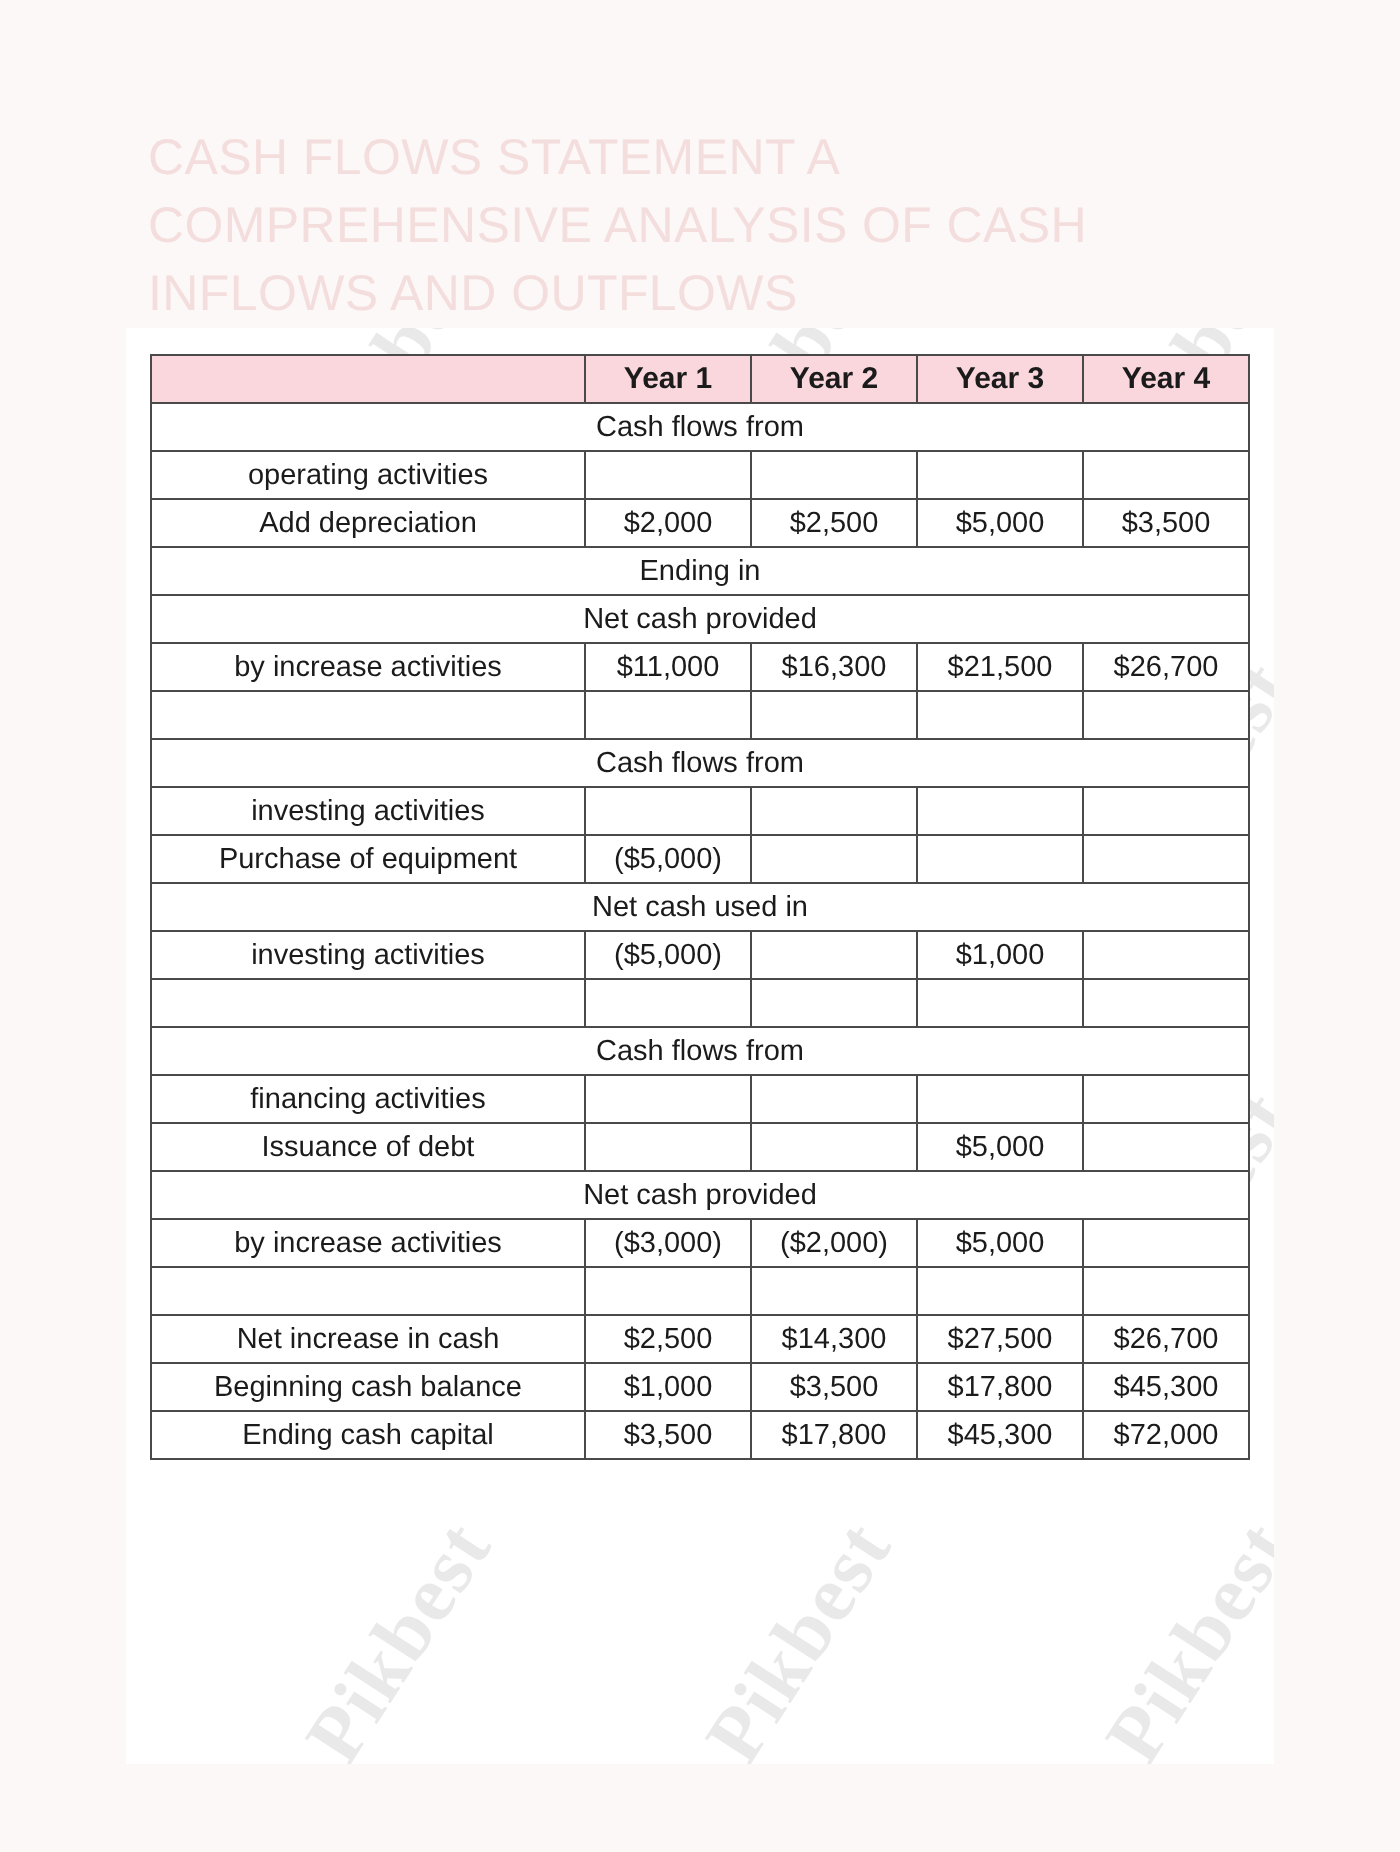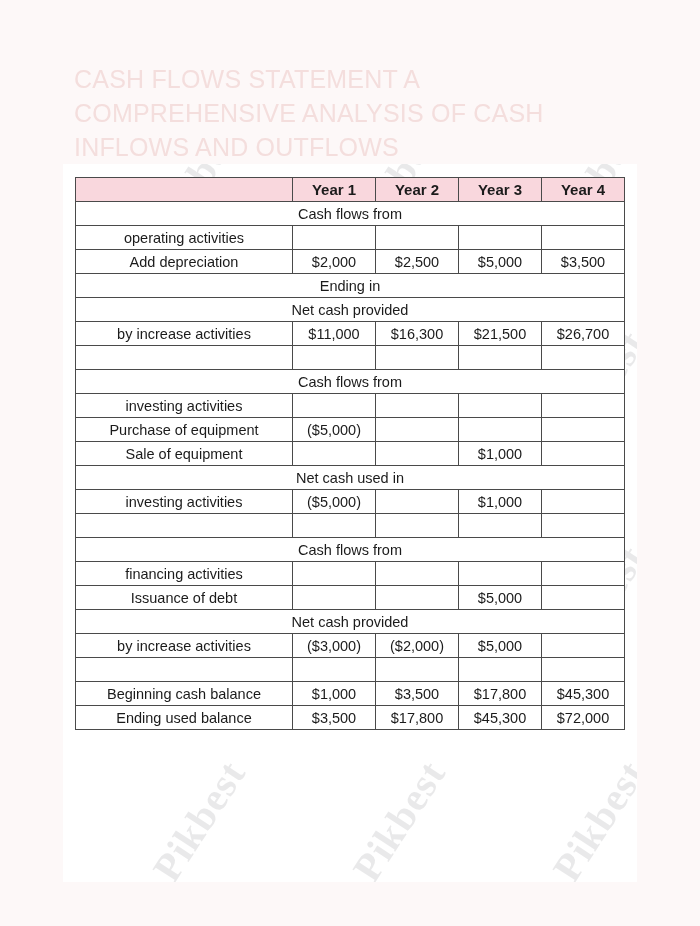--- a/index.html
+++ b/index.html
@@ -197,27 +197,20 @@
         <td class="value-cell"></td>
       </tr>
       <tr>
         <td class="label-cell">Purchase of equipment</td>
         <td class="value-cell">($5,000)</td>
         <td class="value-cell"></td>
         <td class="value-cell"></td>
         <td class="value-cell"></td>
       </tr>
       <tr>
-        <td class="label-cell">Sale of equipment</td>
-        <td class="value-cell"></td>
-        <td class="value-cell"></td>
-        <td class="value-cell">$1,000</td>
-        <td class="value-cell"></td>
-      </tr>
-      <tr>
         <td class="section-cell" colspan="5">Net cash used in</td>
       </tr>
       <tr>
         <td class="label-cell">investing activities</td>
         <td class="value-cell">($5,000)</td>
         <td class="value-cell"></td>
         <td class="value-cell">$1,000</td>
         <td class="value-cell"></td>
       </tr>
       <tr class="spacer-row">
@@ -253,29 +246,36 @@
         <td class="value-cell">($2,000)</td>
         <td class="value-cell">$5,000</td>
         <td class="value-cell"></td>
       </tr>
       <tr class="spacer-row">
         <td class="label-cell"></td>
         <td class="value-cell"></td>
         <td class="value-cell"></td>
         <td class="value-cell"></td>
         <td class="value-cell"></td>
+      </tr>
+      <tr>
+        <td class="label-cell">Net increase in cash</td>
+        <td class="value-cell">$2,500</td>
+        <td class="value-cell">$14,300</td>
+        <td class="value-cell">$27,500</td>
+        <td class="value-cell">$26,700</td>
       </tr>
       <tr>
         <td class="label-cell">Beginning cash balance</td>
         <td class="value-cell">$1,000</td>
         <td class="value-cell">$3,500</td>
         <td class="value-cell">$17,800</td>
         <td class="value-cell">$45,300</td>
       </tr>
       <tr>
-        <td class="label-cell">Ending used balance</td>
+        <td class="label-cell">Ending cash capital</td>
         <td class="value-cell">$3,500</td>
         <td class="value-cell">$17,800</td>
         <td class="value-cell">$45,300</td>
         <td class="value-cell">$72,000</td>
       </tr>
     </tbody>
 </table>
 
 </body></html>

